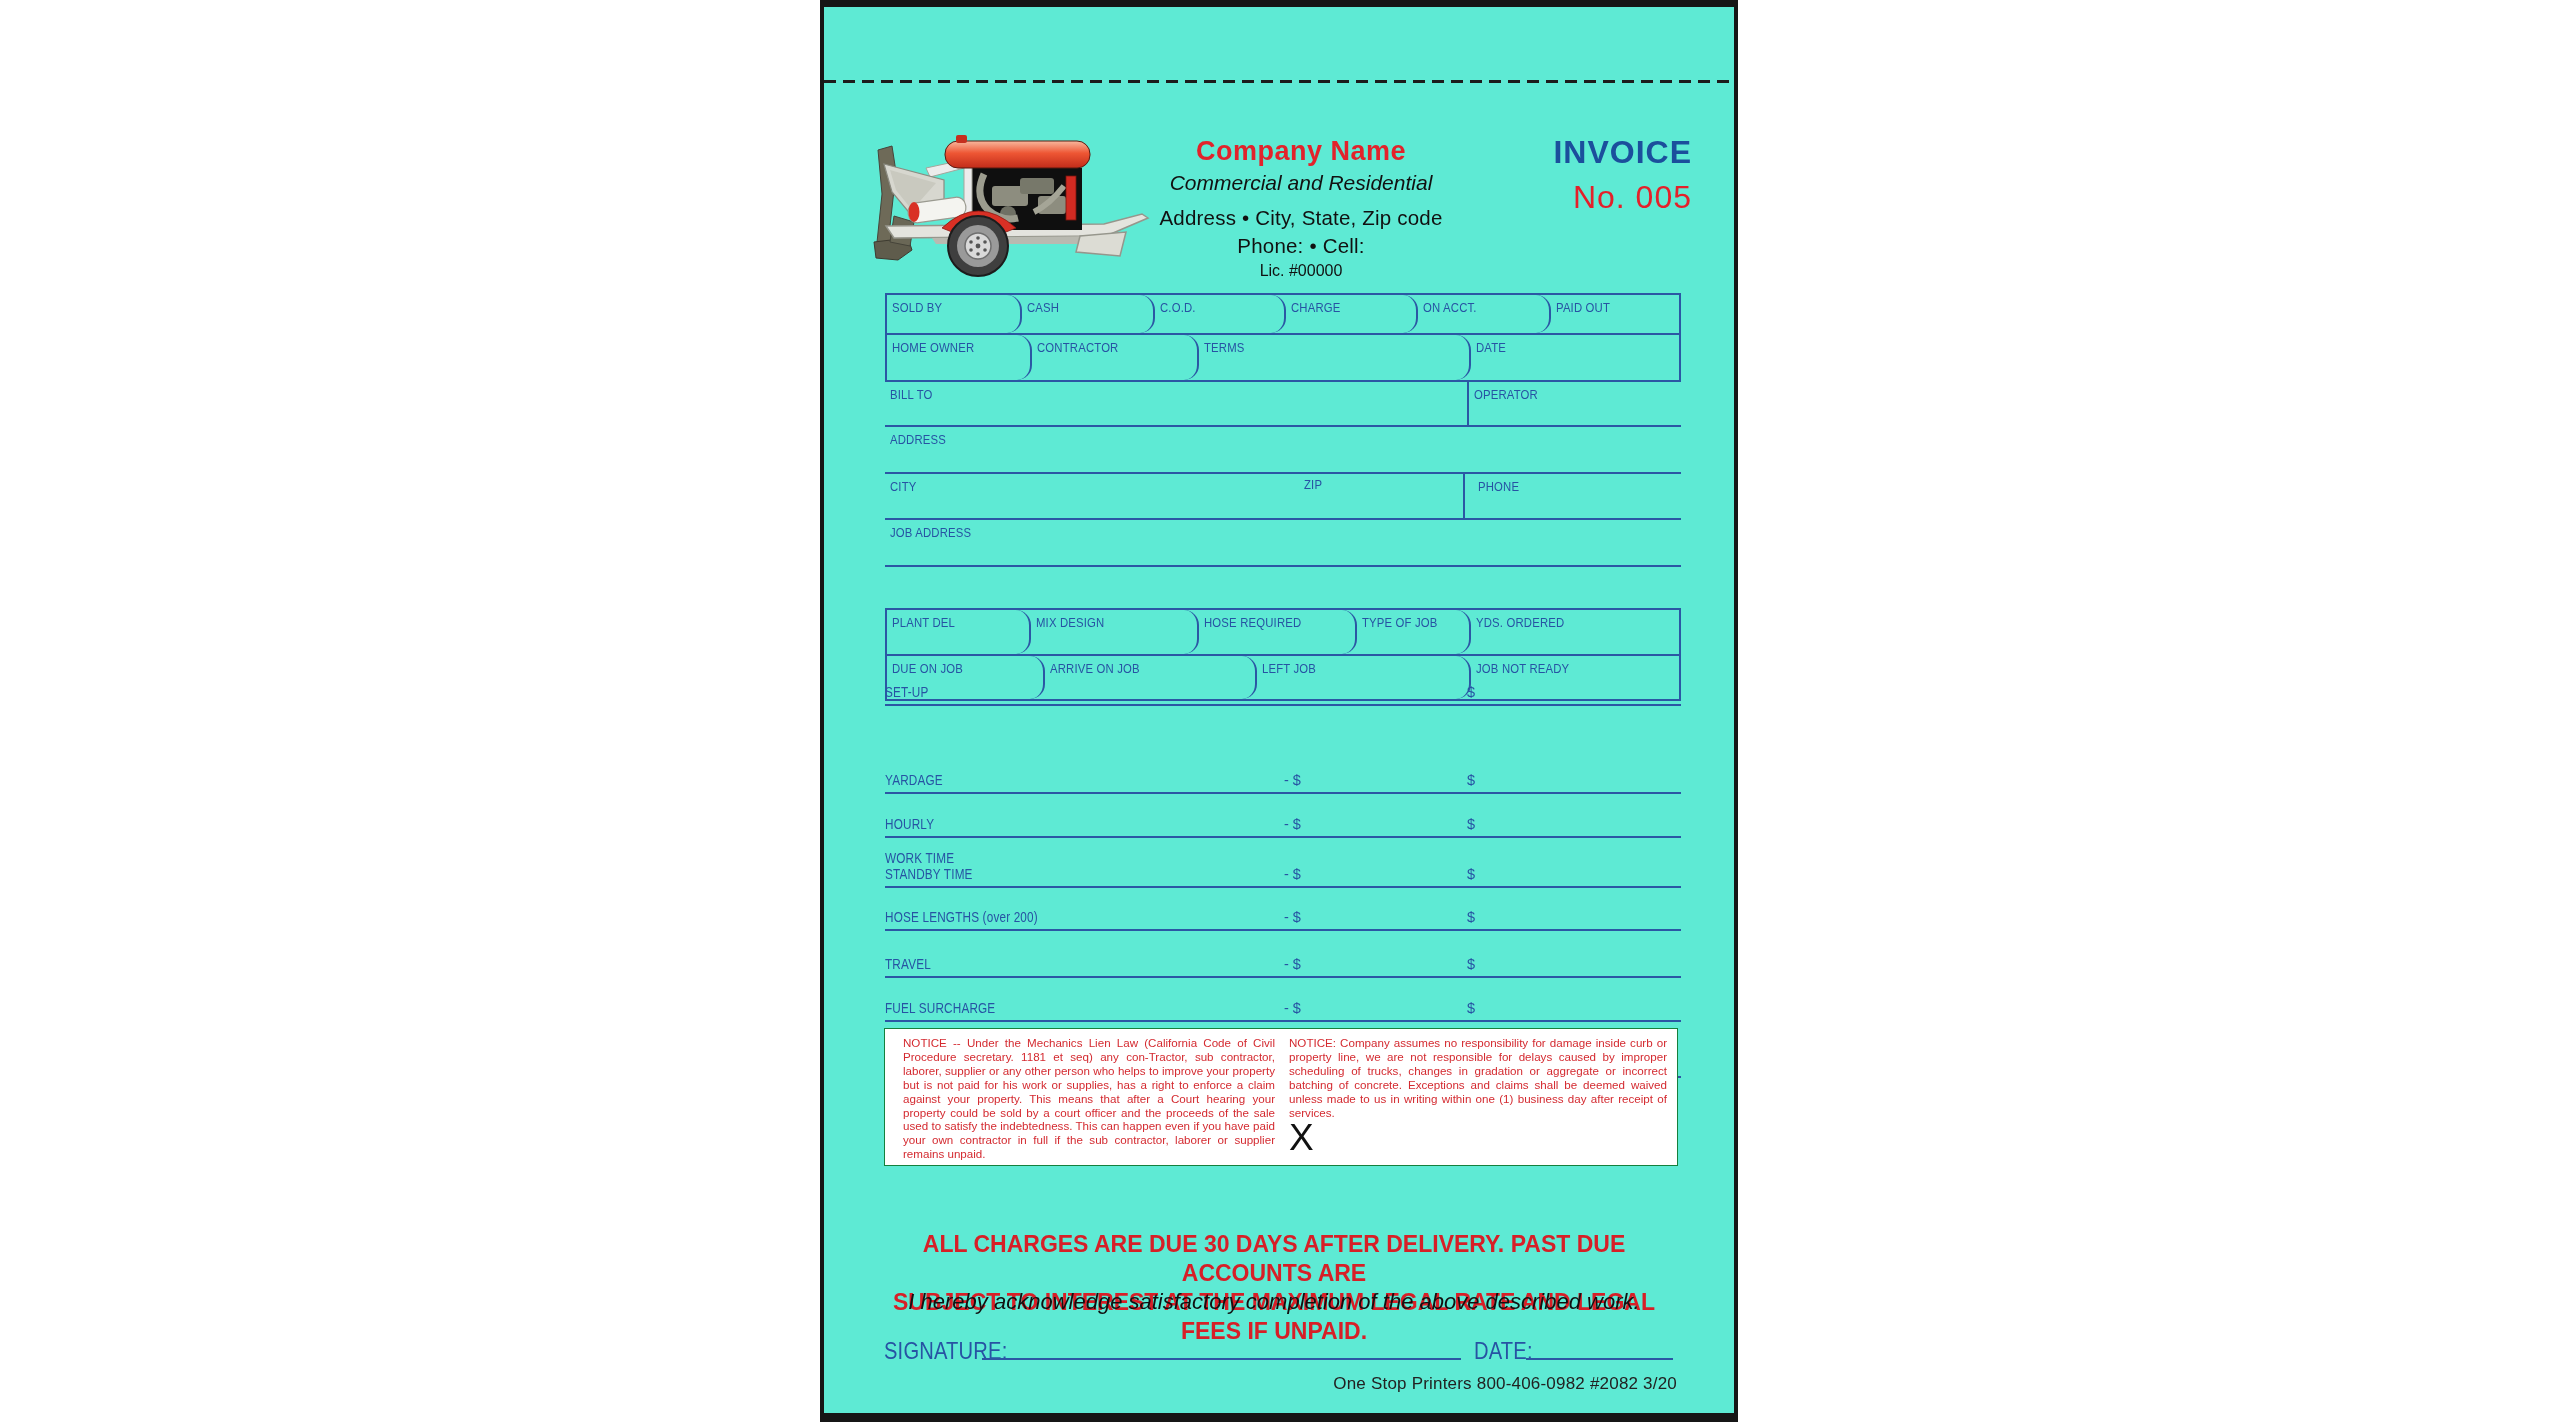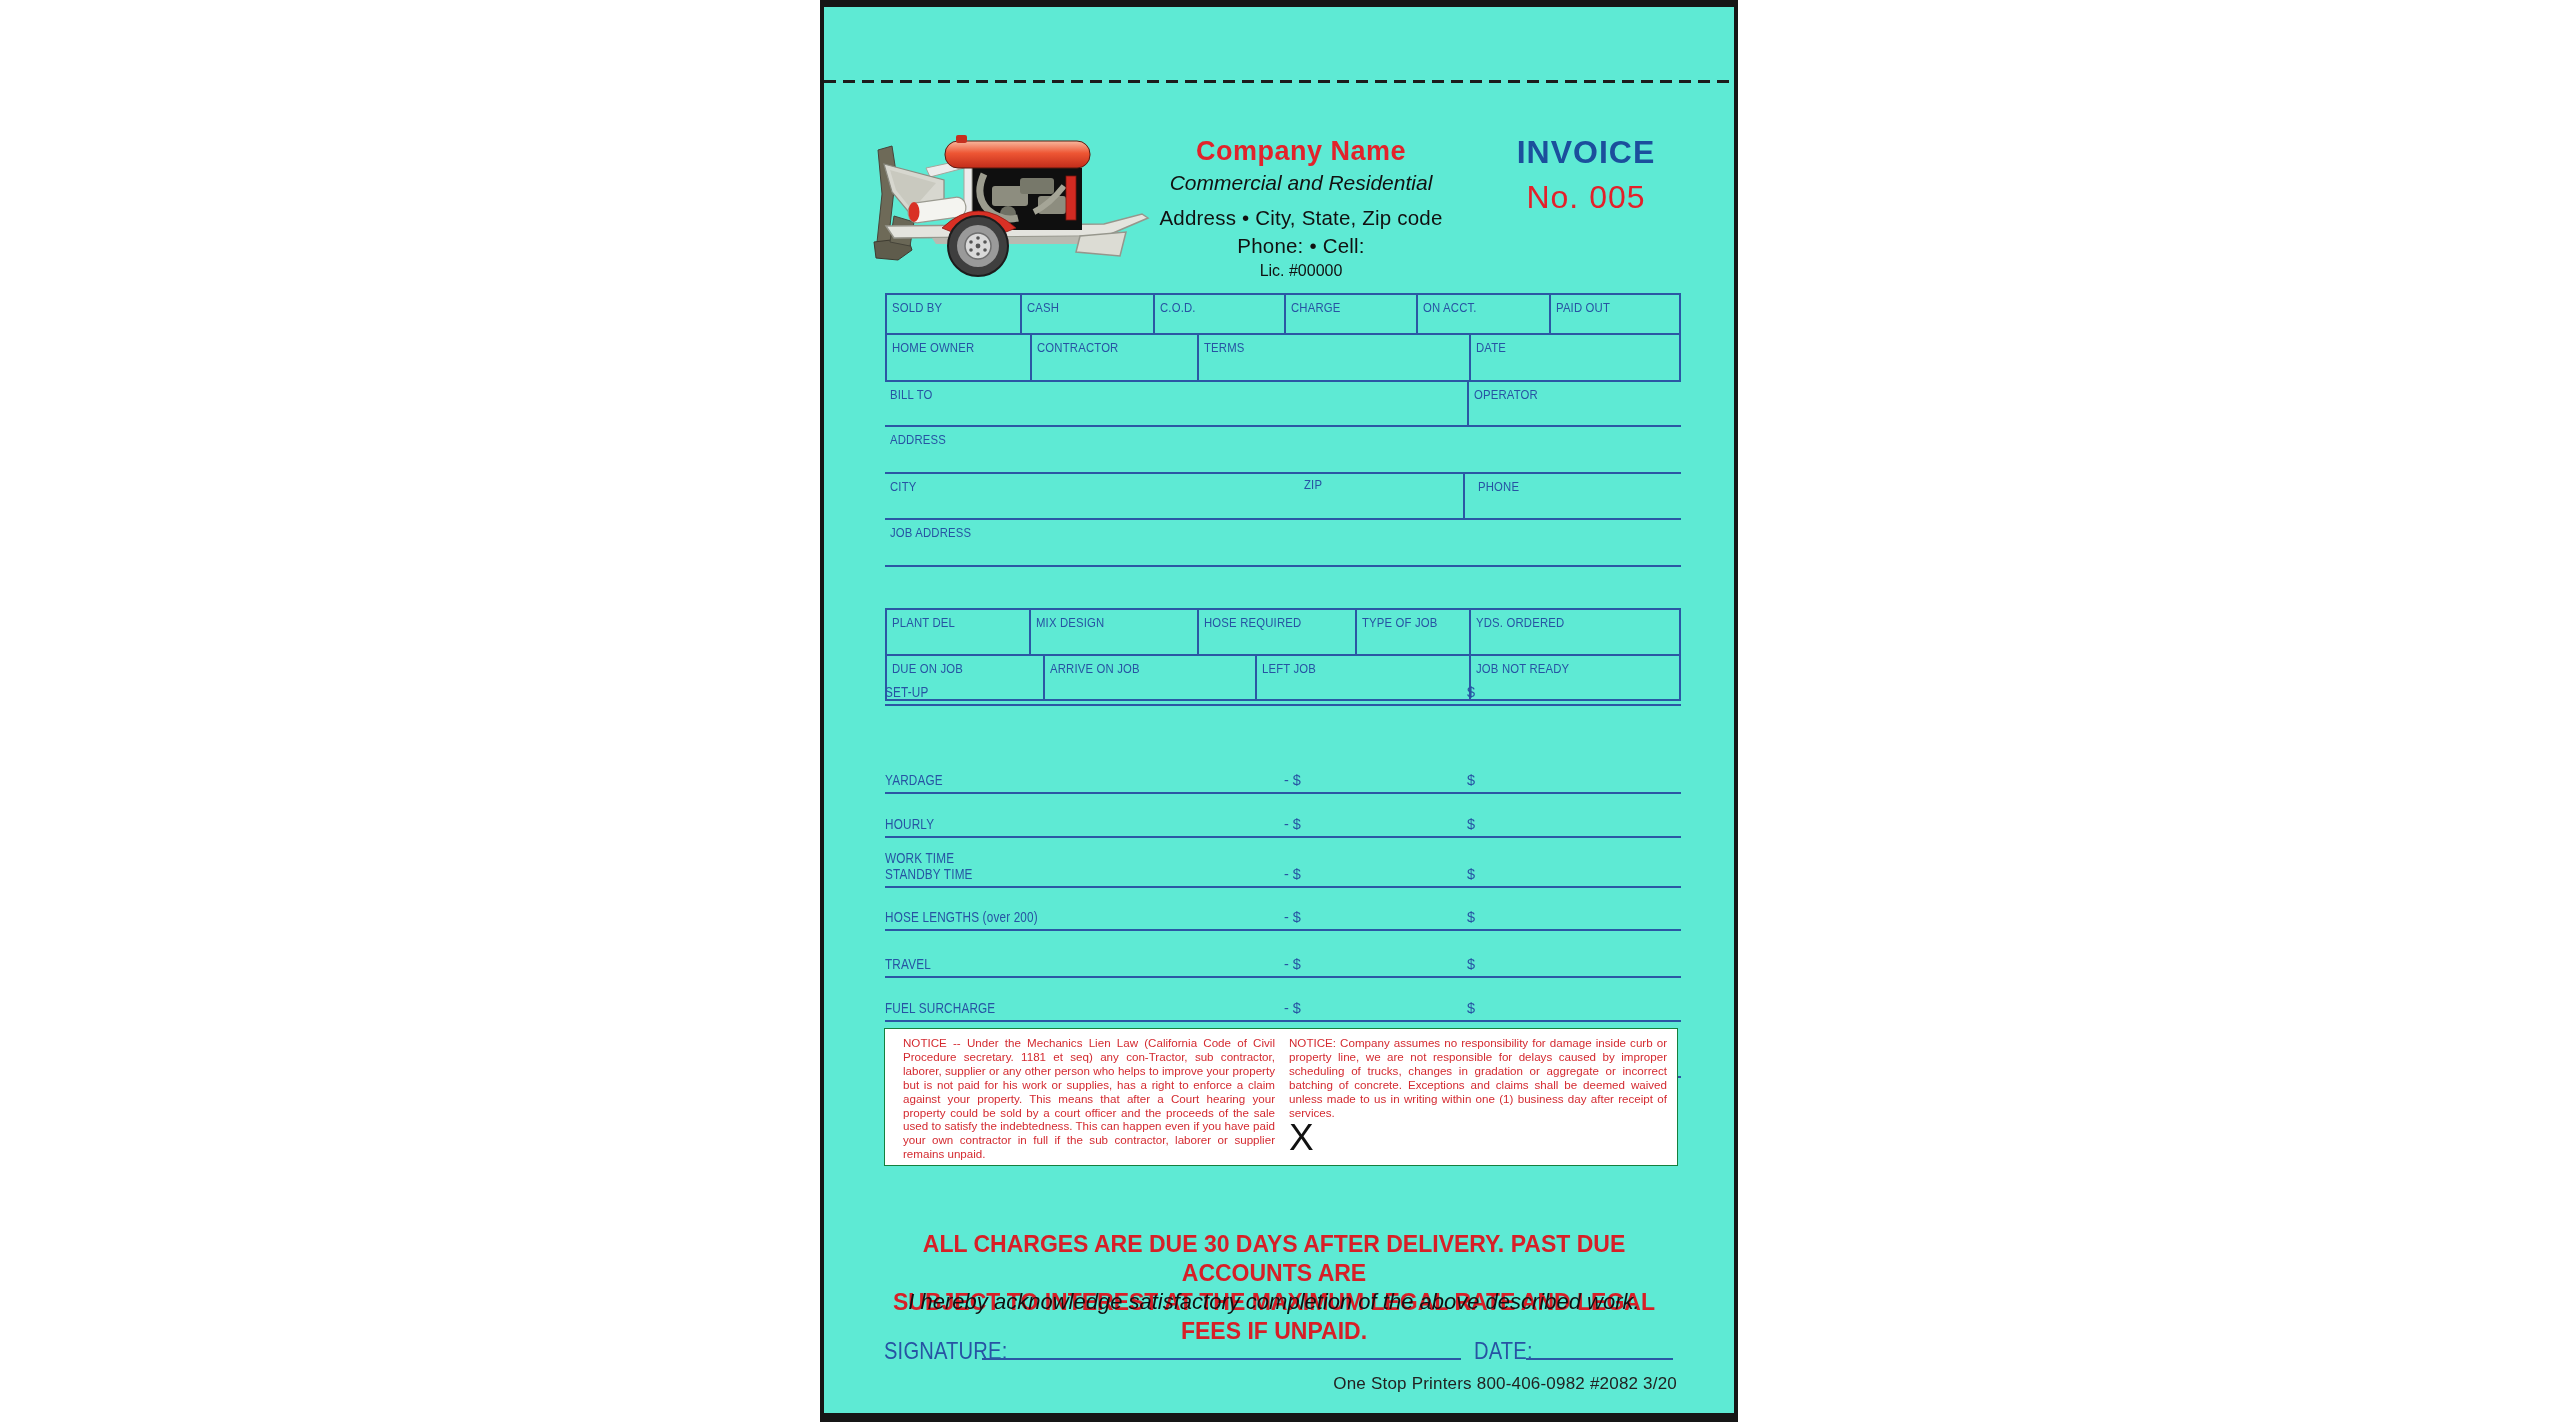--- a/index.html
+++ b/index.html
@@ -13,27 +13,27 @@
   .edge-right{right:0;top:0;bottom:0;width:4px;}
   .perforation{position:absolute;left:4px;right:4px;top:80px;height:3px;
     background:repeating-linear-gradient(90deg,#1c1c1c 0 12px,transparent 12px 19px);}
 
   
   .head-text{position:absolute;left:281px;top:136px;width:400px;text-align:center;color:#111;}
   .company{font-size:27px;font-weight:bold;color:#e2232b;letter-spacing:.5px;margin-bottom:4px;}
   .tagline{font-size:21px;font-style:italic;margin-bottom:11px;}
   .addr,.phone{font-size:20.5px;margin-bottom:4px;letter-spacing:.2px;}
   .lic{position:absolute;left:281px;top:262px;width:400px;text-align:center;font-size:16px;color:#111;}
-  .invblock{position:absolute;left:660px;top:134px;width:212px;text-align:center;}
+  .invblock{position:absolute;left:660px;top:134px;width:212px;text-align:right;}
   .invoice-title{font-size:32px;font-weight:bold;color:#1b4f9c;letter-spacing:1px;}
   .invoice-no{font-size:32px;color:#e4202a;margin-top:8px;letter-spacing:1px;}
   .stack{position:absolute;left:65px;width:796px;border-top:2px solid #2b57a4;}
   .grow{display:flex;border-bottom:2px solid #2b57a4;box-sizing:border-box;}
   .cell{position:relative;box-sizing:border-box;padding:3px 0 0 5px;}
-  .vr .cell{border-right:2px solid #2b57a4;}
+  .vr .cell{border-right:2px solid #2b57a4;border-radius:15px;}
   .vr .cell:first-child{border-left:0;}
   .vr{border-left:2px solid #2b57a4;border-right:2px solid #2b57a4;}
   .vr .cell:last-child{border-right:0;}
   .mid .cell.sep{border-right:2px solid #2b57a4;}
   .lbl{display:inline-block;transform:scaleX(.84);transform-origin:0 50%;
        font-size:13.5px;color:#2753a3;white-space:nowrap;letter-spacing:.2px;}
   .ziplbl{position:absolute;left:419px;top:3px;}
 
   
   .crow{position:absolute;left:65px;width:796px;border-bottom:2px solid #2b57a4;}

